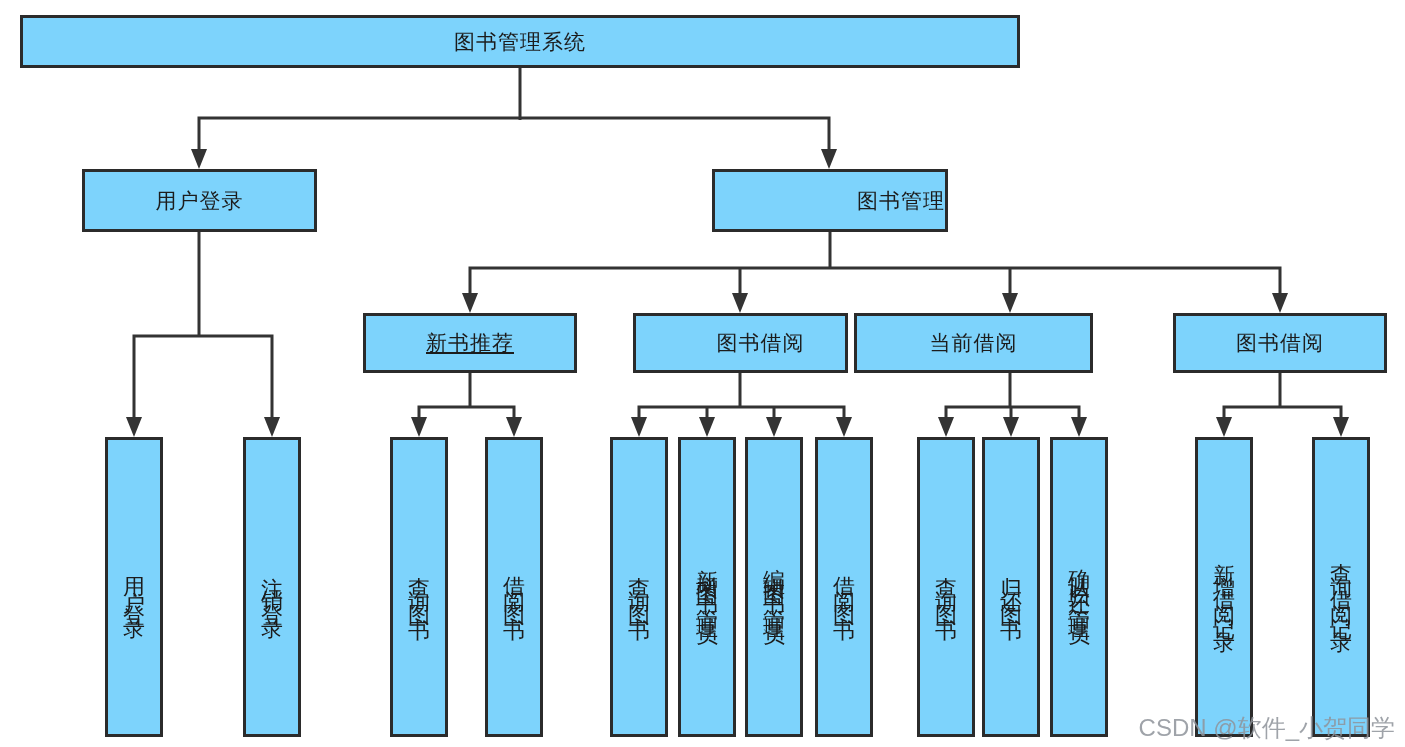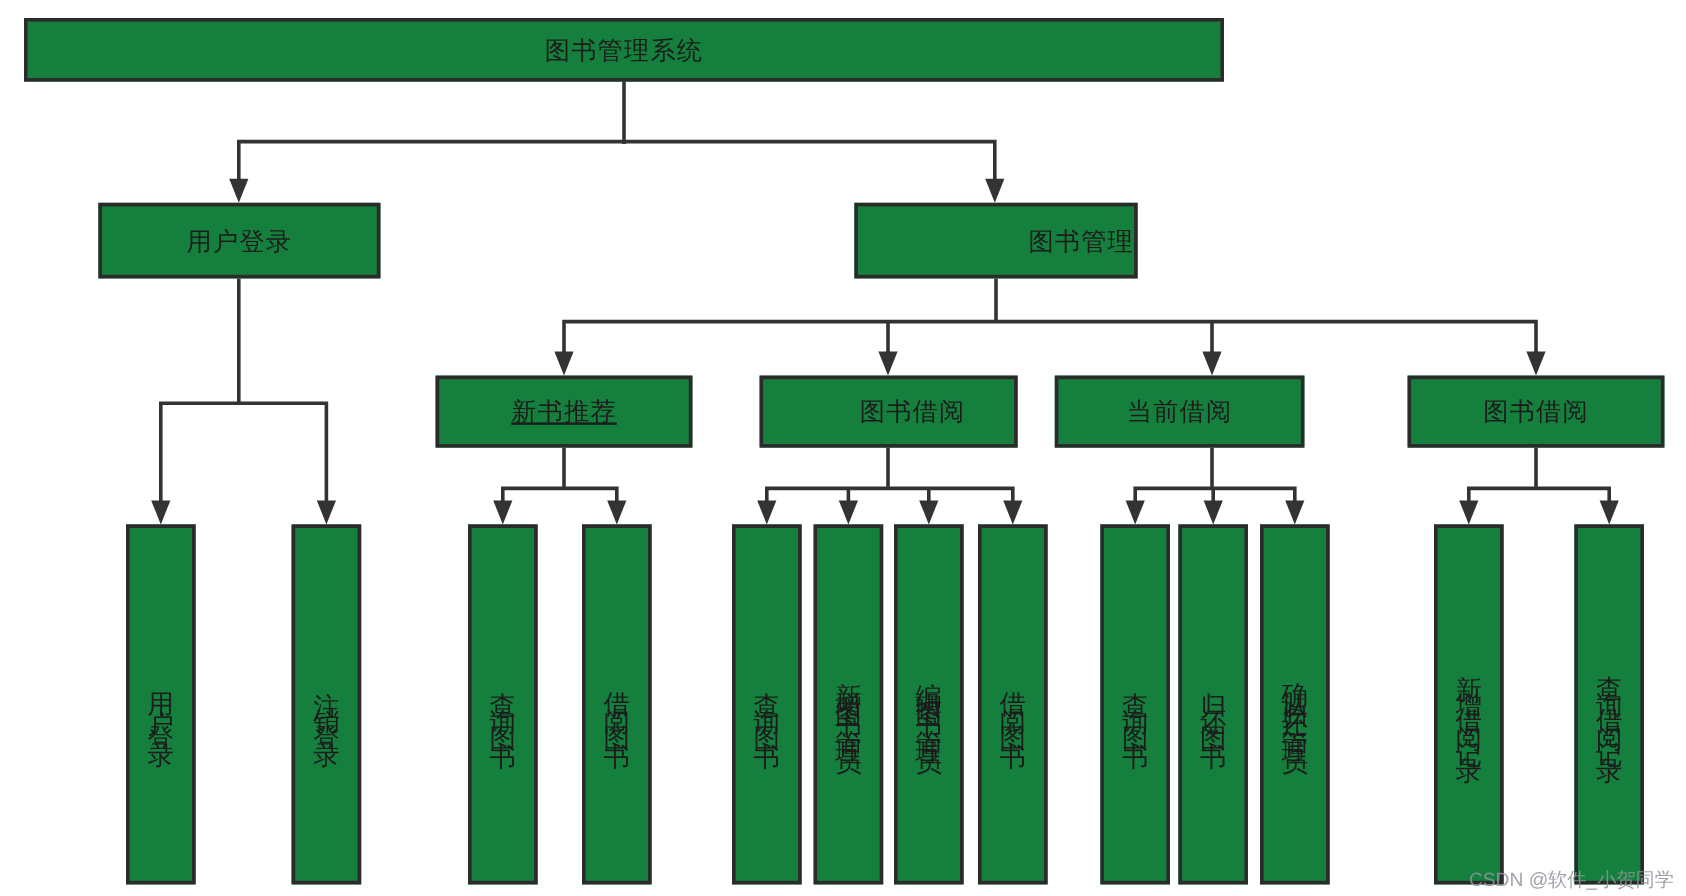--- a/index.html
+++ b/index.html
@@ -18,21 +18,21 @@
   .wires {
     position: absolute;
     left: 0;
     top: 0;
     pointer-events: none;
   }
   .node {
     position: absolute;
     box-sizing: border-box;
     border: 3px solid #2b2b2b;
-    background: #15803d;
+    background: #7dd3fc;
     display: flex;
     align-items: center;
     justify-content: center;
     color: #1c1c1c;
   }
   .h-node span {
     font-size: 21px;
     letter-spacing: 1px;
     white-space: nowrap;
   }
@@ -43,21 +43,21 @@
     font-size: 22px;
     letter-spacing: 14px;
     line-height: 1;
     white-space: nowrap;
   }
   .v-node.long .v-text { letter-spacing: 8px; }
   .watermark {
     position: absolute;
     right: 10px;
     bottom: 3px;
-    font-size: 16px;
+    font-size: 24px;
     color: #8f949b;
     opacity: 0.85;
     white-space: nowrap;
     z-index: 5;
   }
 </style>
 </head>
 <body>
 
 <div class="canvas">
@@ -115,21 +115,21 @@
   <div class="node h-node" style="left:712px; top:169px; width:236px; height:63px;justify-content:flex-end;">
     <span>图书管理</span>
   </div>
 
   <div class="node h-node" style="left:363px; top:313px; width:214px; height:60px;text-decoration:underline;">
     <span>新书推荐</span>
   </div>
   <div class="node h-node" style="left:633px; top:313px; width:215px; height:60px;padding-left:40px;">
     <span>图书借阅</span>
   </div>
-  <div class="node h-node" style="left:879px; top:313px; width:208px; height:60px;">
+  <div class="node h-node" style="left:854px; top:313px; width:239px; height:60px;">
     <span>当前借阅</span>
   </div>
   <div class="node h-node" style="left:1173px; top:313px; width:214px; height:60px;">
     <span>图书借阅</span>
   </div>
 
   <div class="node v-node" style="left:105px; top:437px;">
     <span class="v-text">用户登录</span>
   </div>
   <div class="node v-node" style="left:243px; top:437px;">

